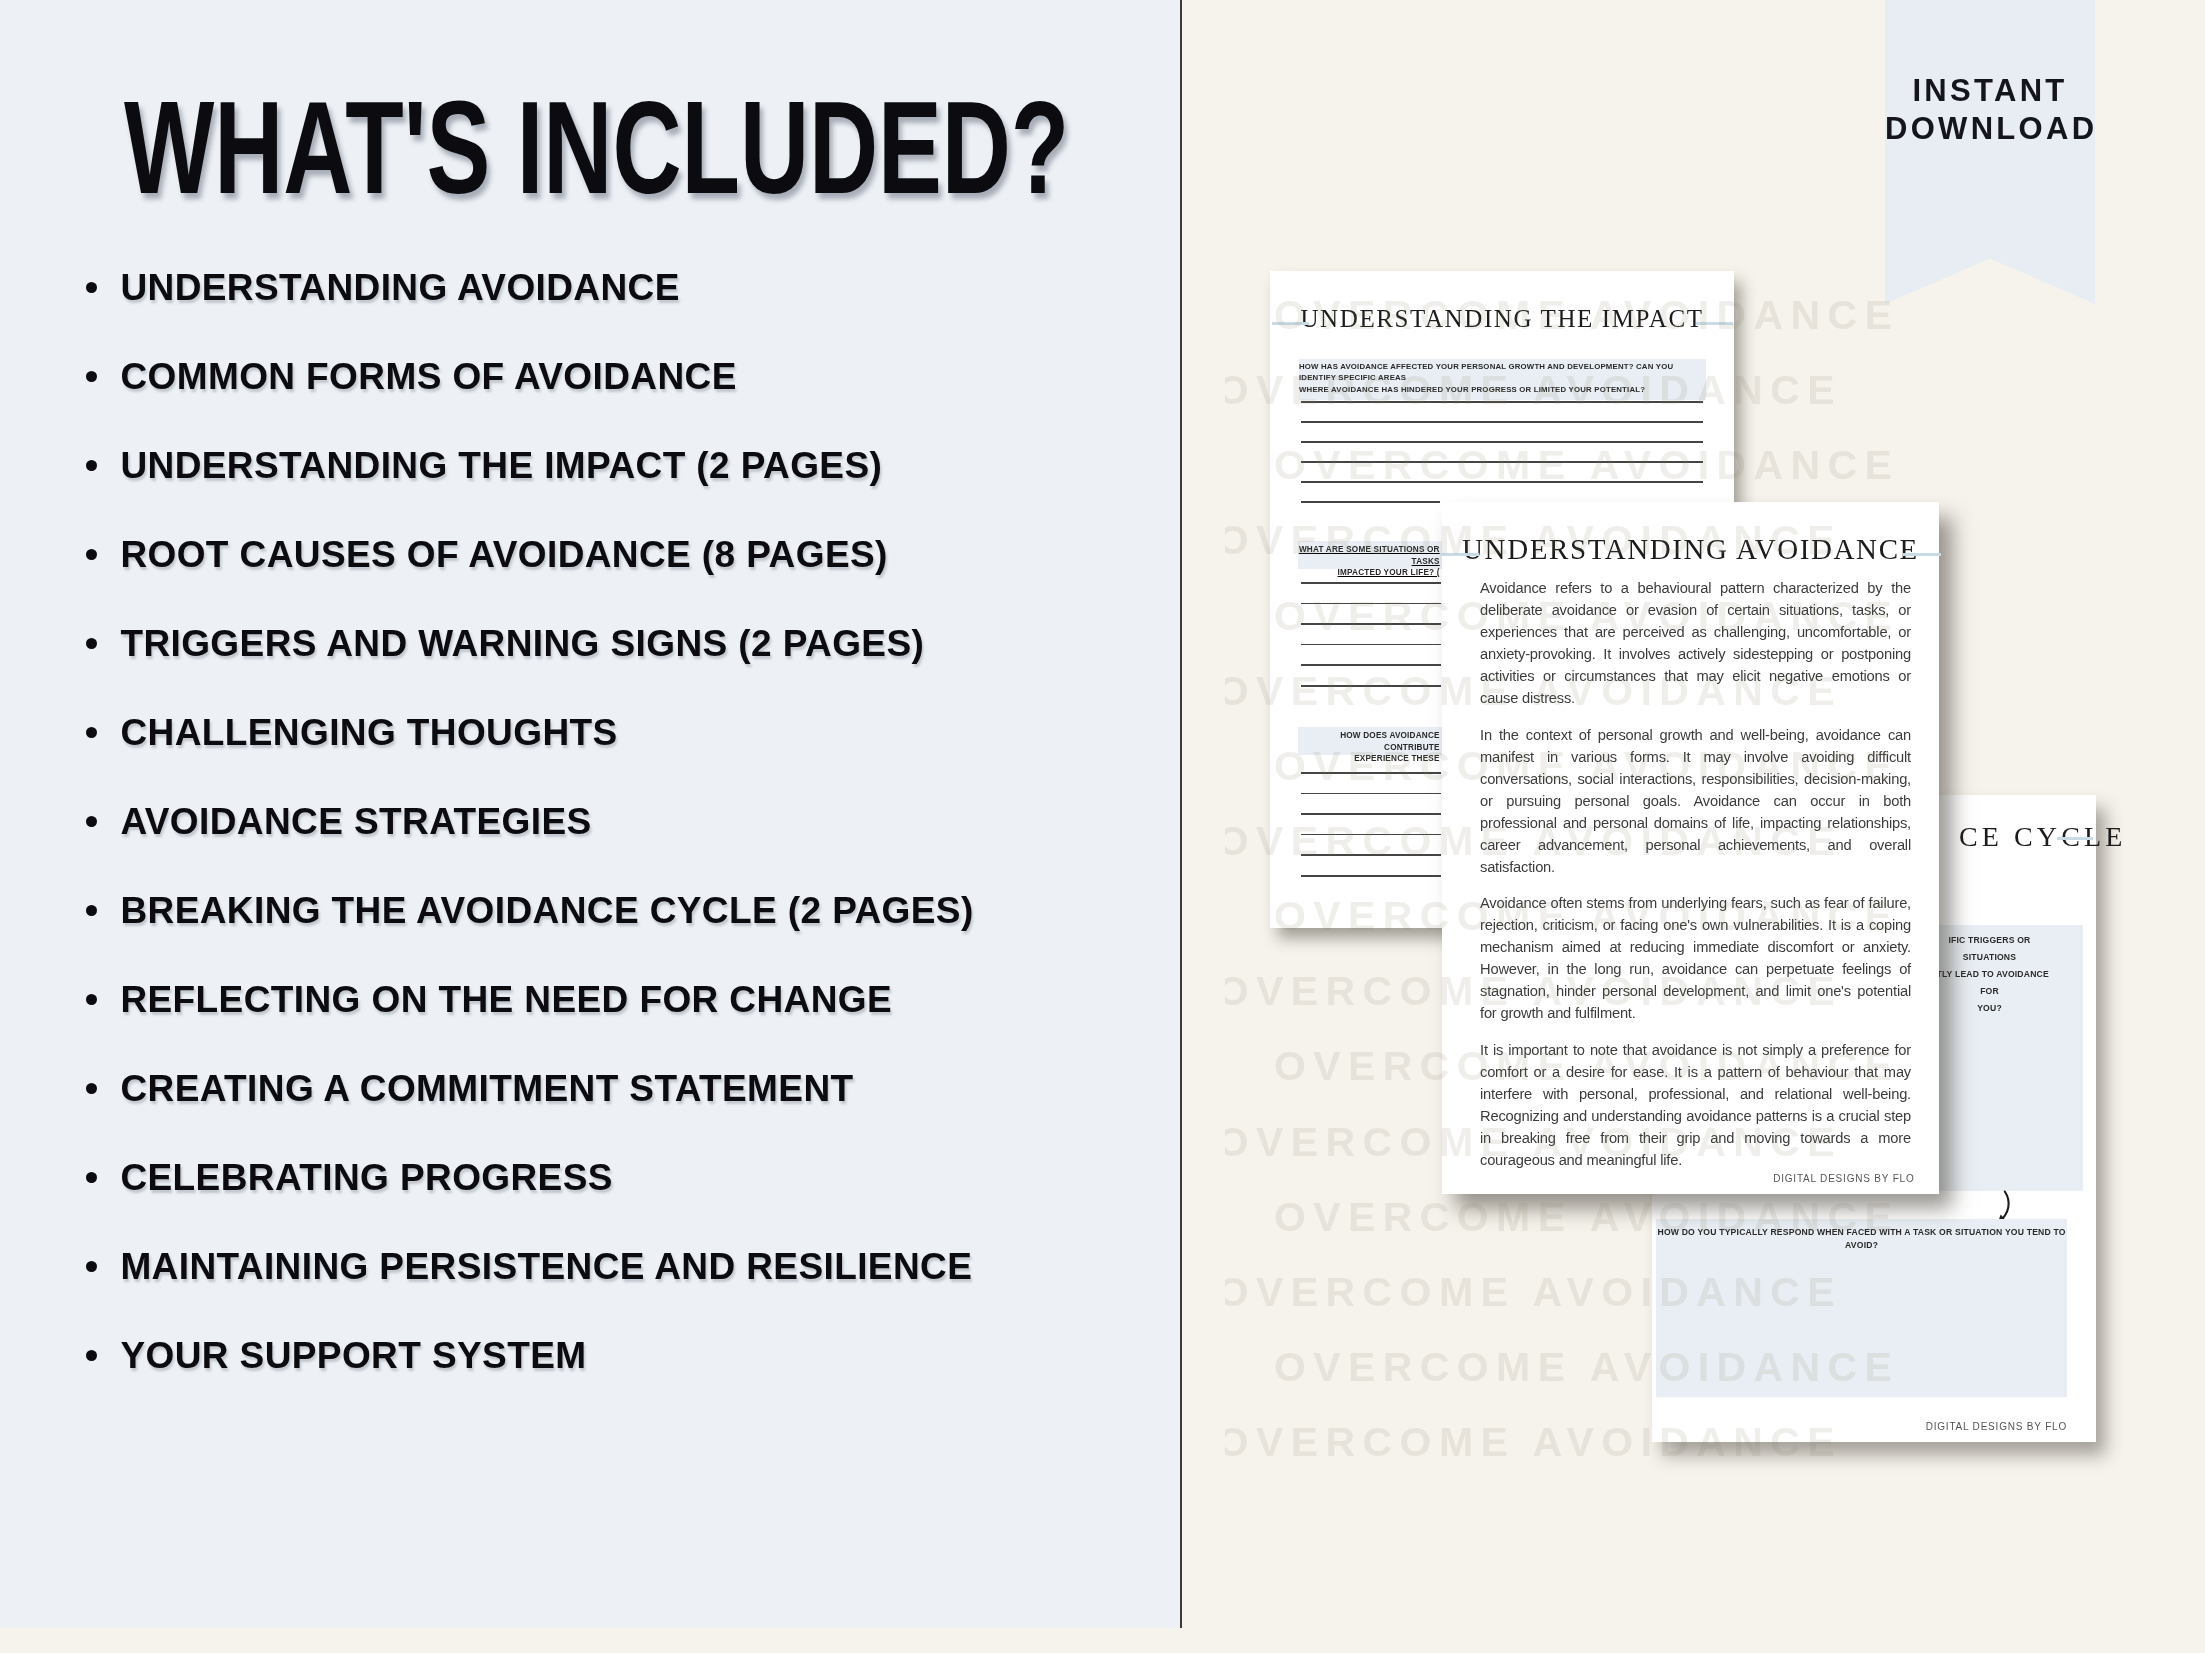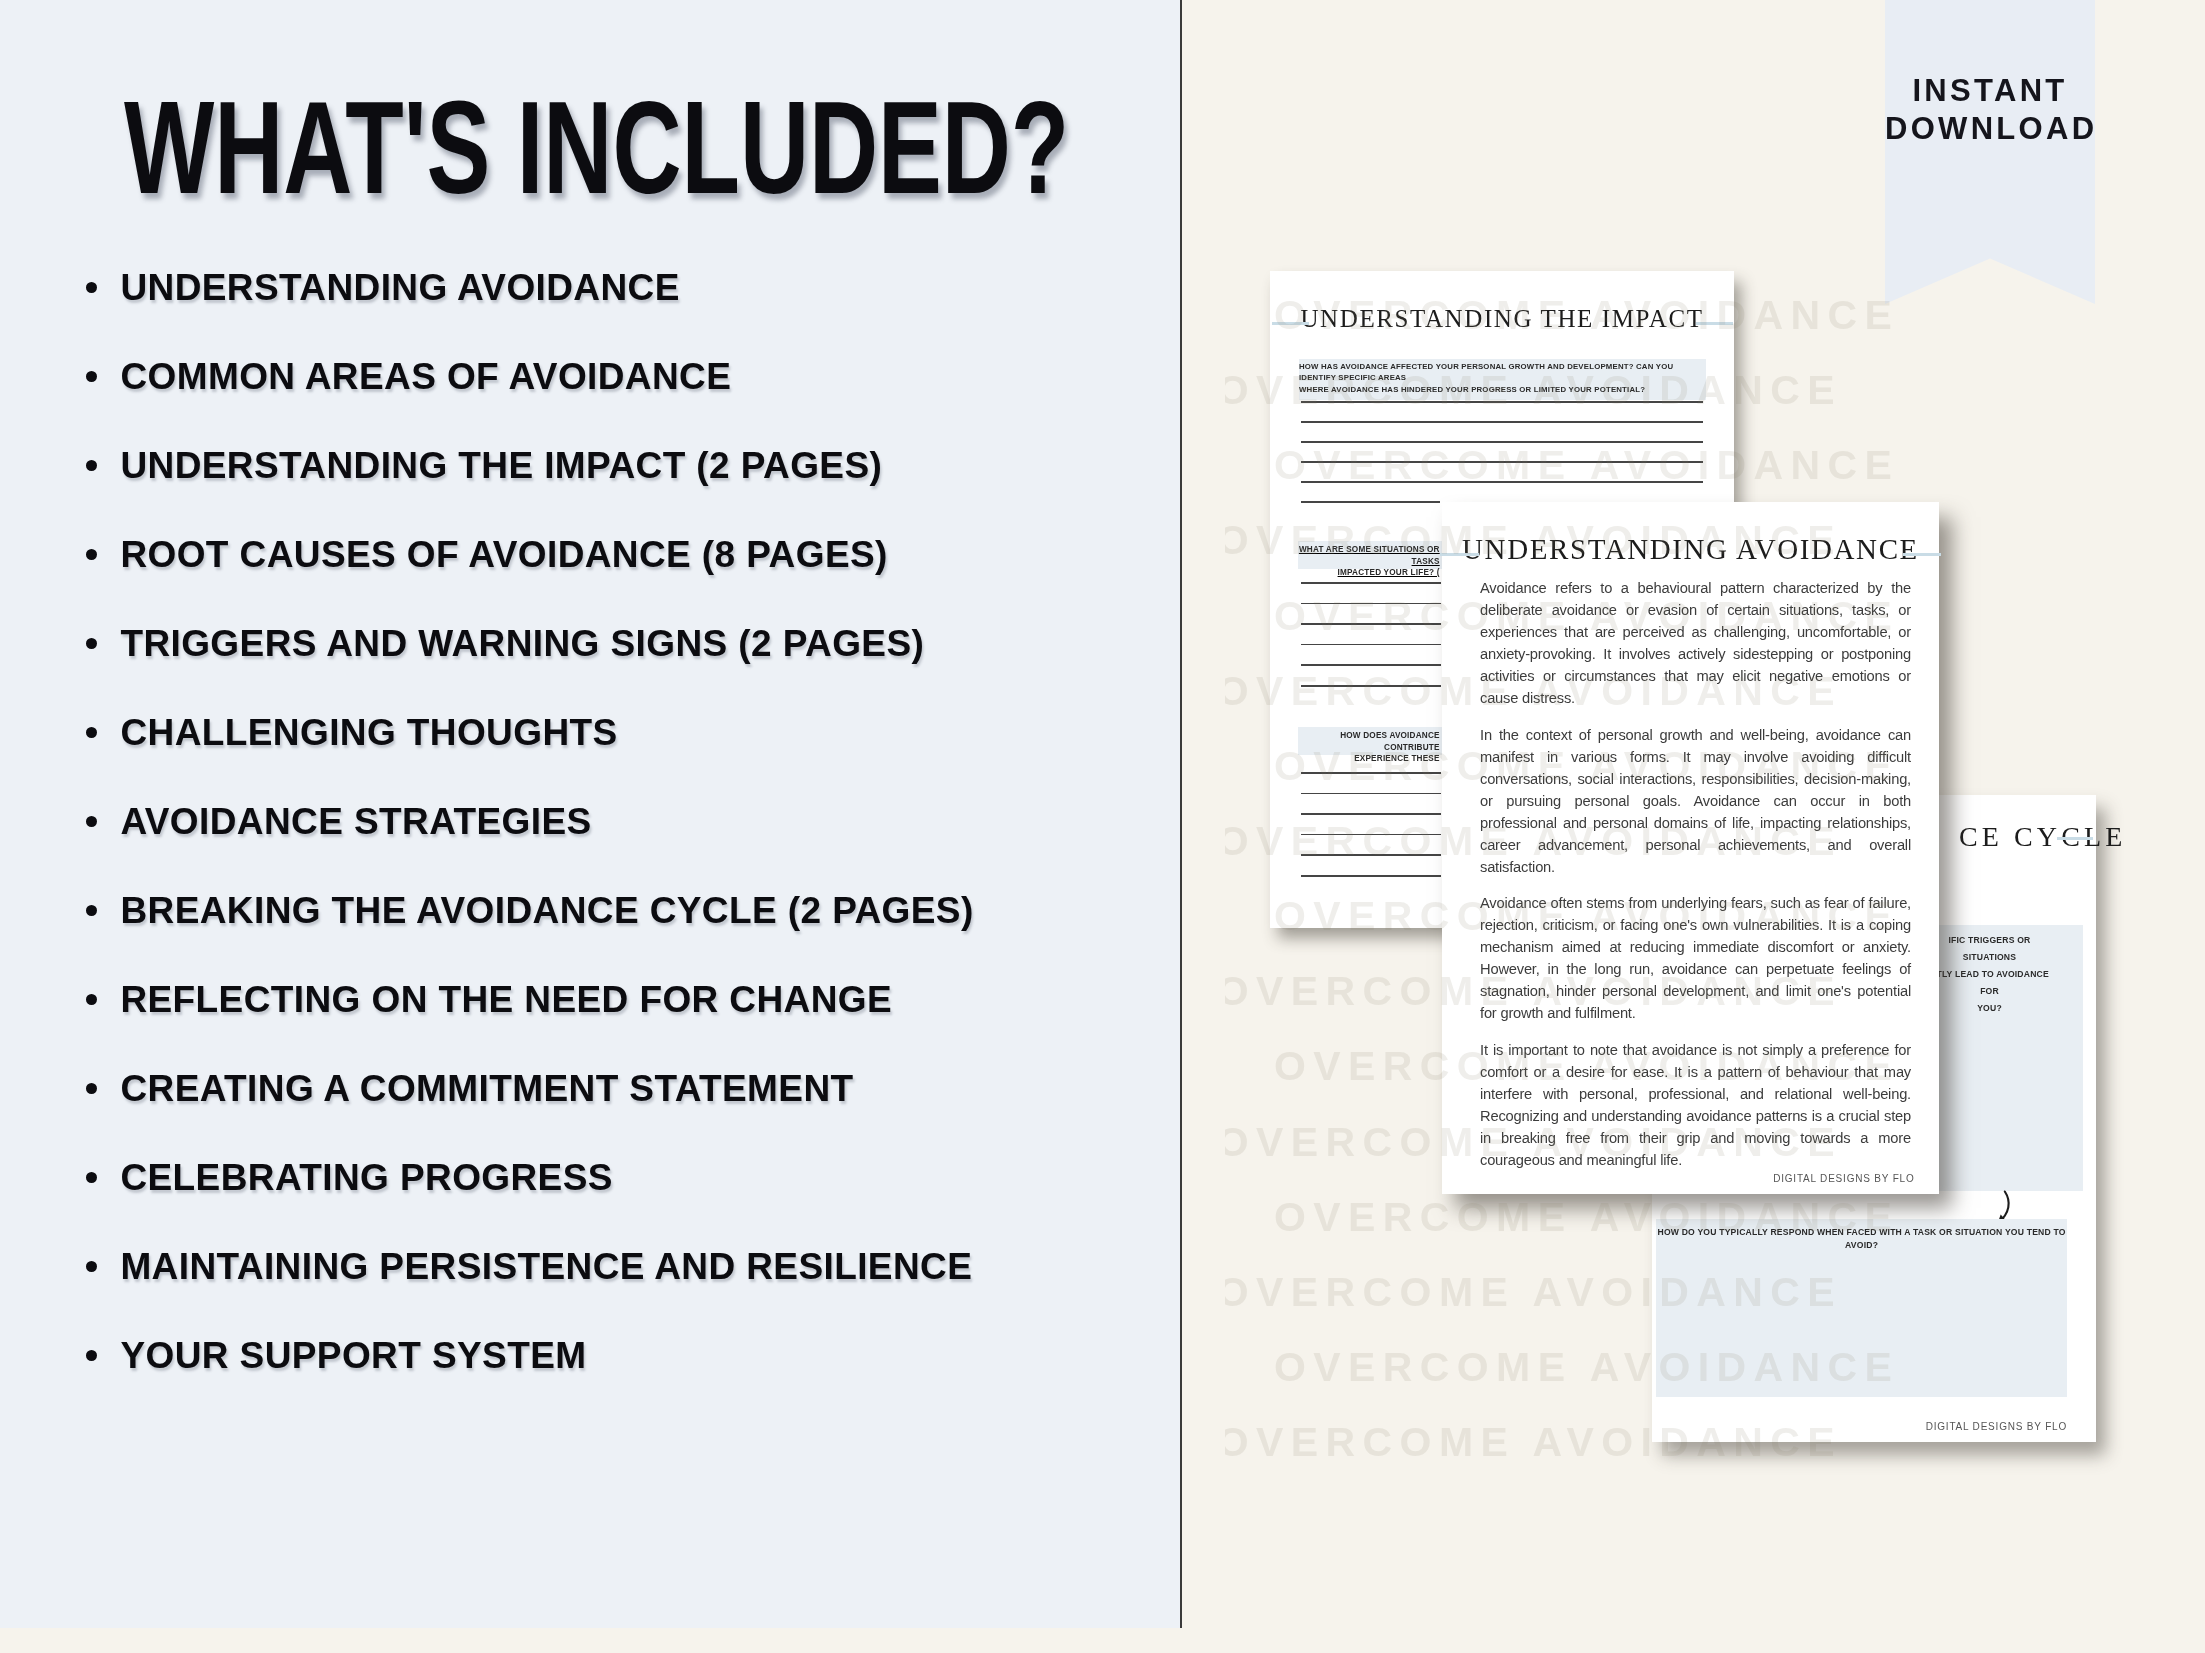--- a/index.html
+++ b/index.html
@@ -94,21 +94,21 @@
 
   <div class="left-panel">
     <h1 class="main-title">WHAT'S INCLUDED?</h1>
     <ul class="included-list">
       <li>
           <span class="bullet-dot"></span>
           <span class="item-label">UNDERSTANDING AVOIDANCE</span>
         </li>
       <li>
           <span class="bullet-dot"></span>
-          <span class="item-label">COMMON AREAS OF AVOIDANCE</span>
+          <span class="item-label">COMMON FORMS OF AVOIDANCE</span>
         </li>
       <li>
           <span class="bullet-dot"></span>
           <span class="item-label">UNDERSTANDING THE IMPACT (2 PAGES)</span>
         </li>
       <li>
           <span class="bullet-dot"></span>
           <span class="item-label">ROOT CAUSES OF AVOIDANCE (8 PAGES)</span>
         </li>
       <li>

